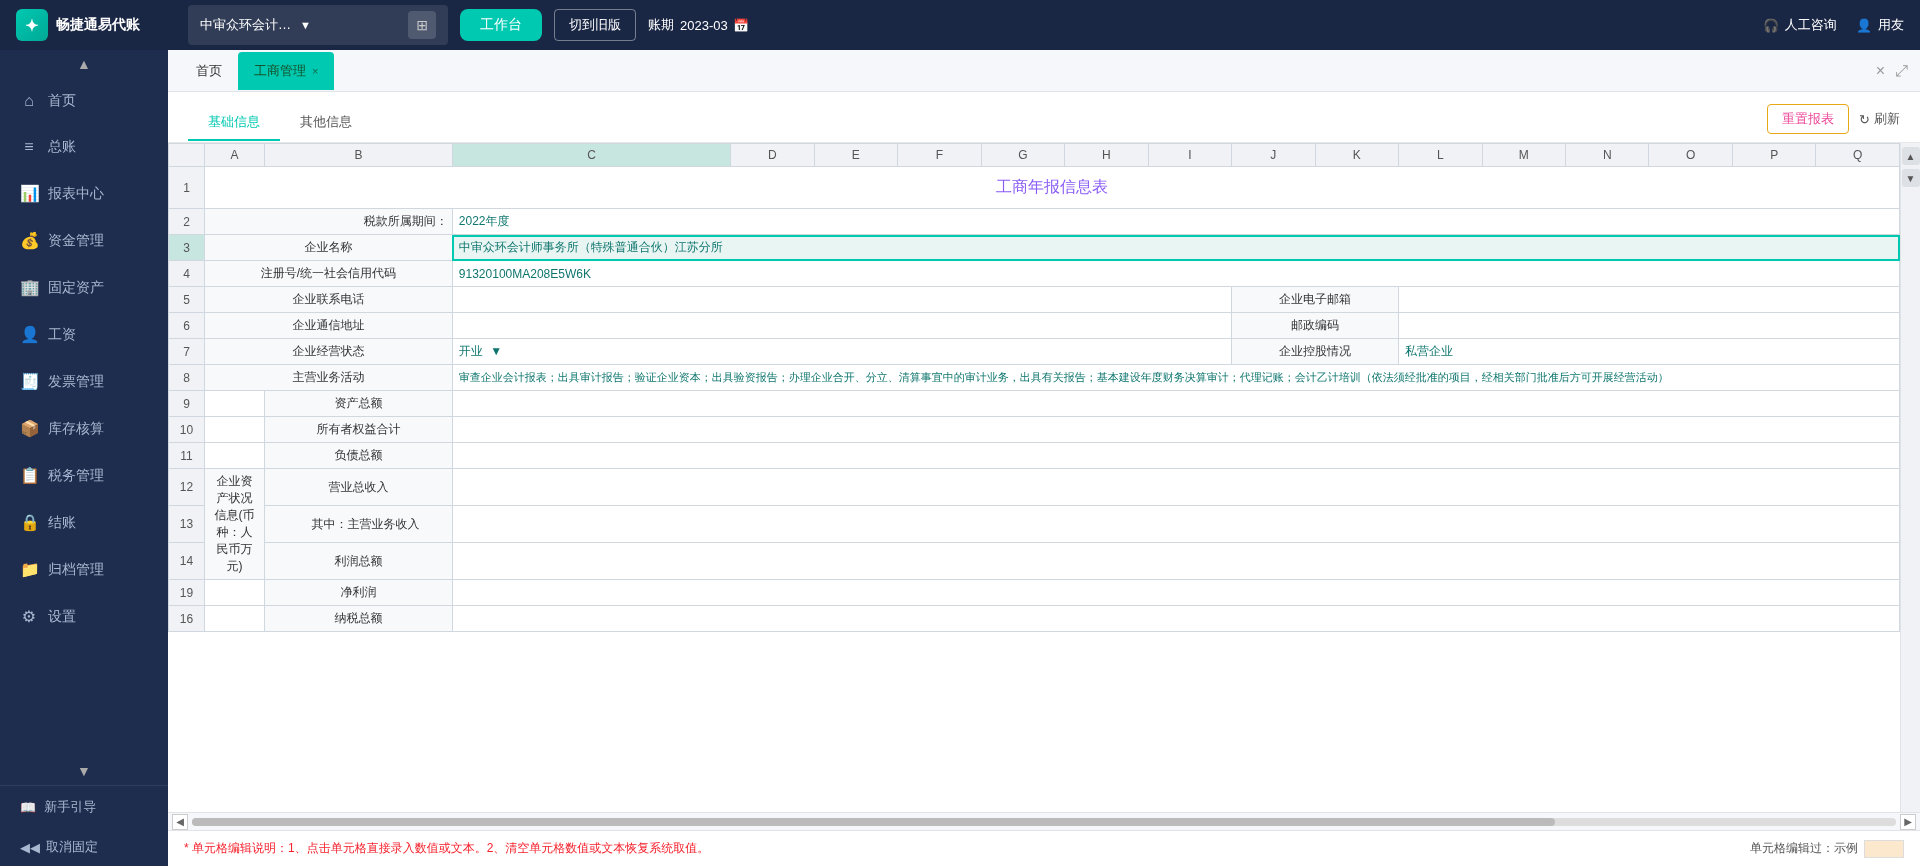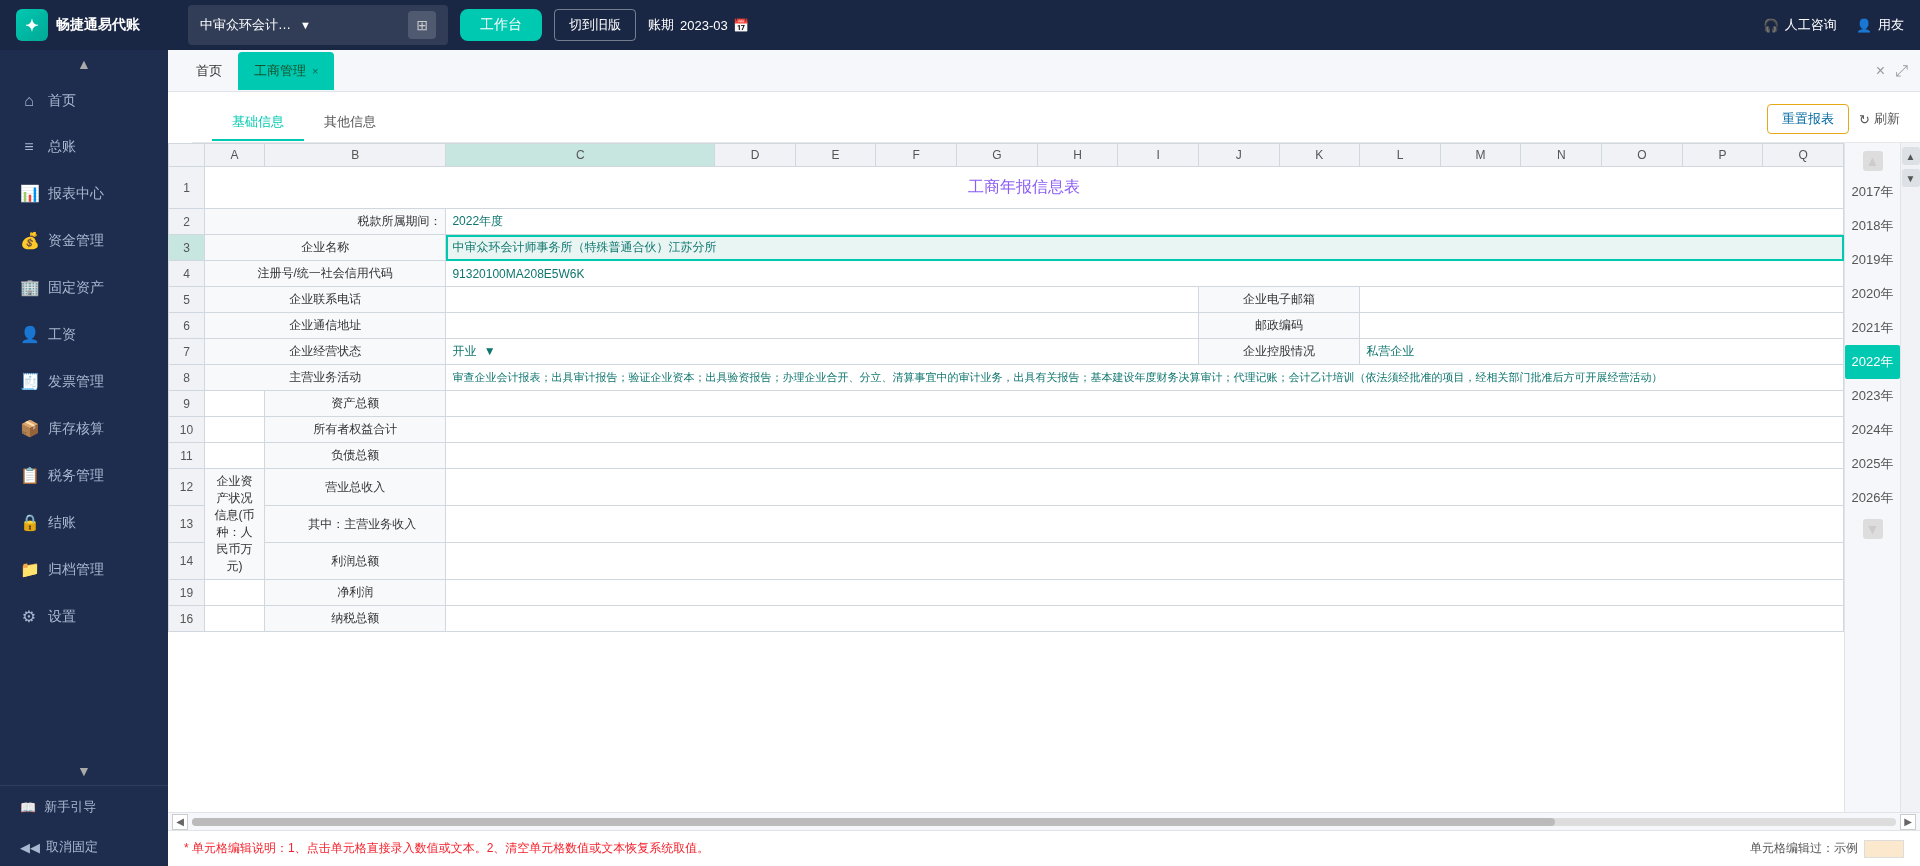--- a/index.html
+++ b/index.html
@@ -150,39 +150,38 @@
     .tab-bar-btn { color: #999; font-size: 16px; cursor: pointer; }
 
     
     .sub-tabs {
       display: flex;
       align-items: center;
       padding: 12px 20px 0;
       border-bottom: 1px solid #e8e8e8;
       justify-content: space-between;
       flex-shrink: 0;
-      margin-left: 24px;
     }
     .sub-tabs-left { display: flex; gap: 0; }
     .sub-tab {
       padding: 8px 20px;
       cursor: pointer;
       font-size: 13px;
       color: #555;
       border-bottom: 2px solid transparent;
     }
     .sub-tab.active {
       color: #00c9b1;
       border-bottom: 2px solid #00c9b1;
       font-weight: 500;
     }
     .sub-tabs-right { display: flex; gap: 10px; align-items: center; padding-bottom: 8px; }
     .reset-btn {
       border: 1px solid #e6a817;
-      color: #0369a1;
+      color: #ec4899;
       background: #fff;
       border-radius: 4px;
       padding: 5px 14px;
       font-size: 13px;
       cursor: pointer;
     }
     .refresh-btn {
       color: #555;
       background: transparent;
       border: none;
@@ -658,38 +657,20 @@
             <tr>
               <td class="row-num">16</td>
               <td class="cell-value"></td>
               <td colspan="1" class="cell-label">纳税总额</td>
               <td colspan="15" class="cell-value"></td>
             </tr>
           </tbody>
         </table>
       </div>
 
-      <div class="year-sidebar">
-        <div class="year-sidebar-nav">
-          <span style="color:#ccc; font-size:14px; background:#ddd; width:20px; height:20px; display:flex; align-items:center; justify-content:center; border-radius:3px;">▲</span>
-        </div>
-        <div class="year-item">2017年</div>
-        <div class="year-item">2018年</div>
-        <div class="year-item">2019年</div>
-        <div class="year-item">2020年</div>
-        <div class="year-item">2021年</div>
-        <div class="year-item active">2022年</div>
-        <div class="year-item">2023年</div>
-        <div class="year-item">2024年</div>
-        <div class="year-item">2025年</div>
-        <div class="year-item">2026年</div>
-        <div class="year-sidebar-nav">
-          <span style="color:#ccc; font-size:14px; background:#ddd; width:20px; height:20px; display:flex; align-items:center; justify-content:center; border-radius:3px;">▼</span>
-        </div>
-      </div>
 
       <div class="collapse-sidebar">
         <div class="collapse-btn">▲</div>
         <div class="collapse-btn">▼</div>
       </div>
     </div>
 
     <div class="bottom-scroll">
       <div class="scroll-left-btn">◀</div>
       <div class="scroll-track">

